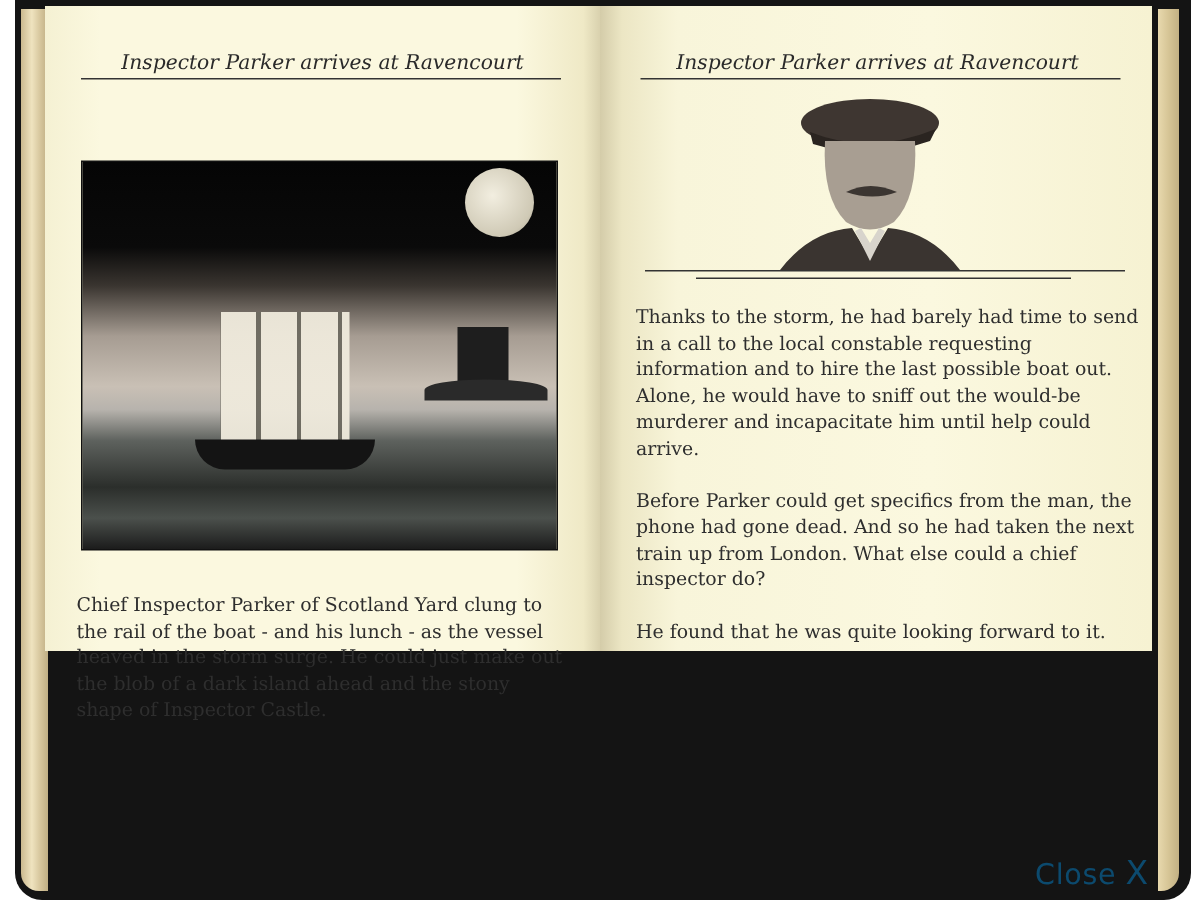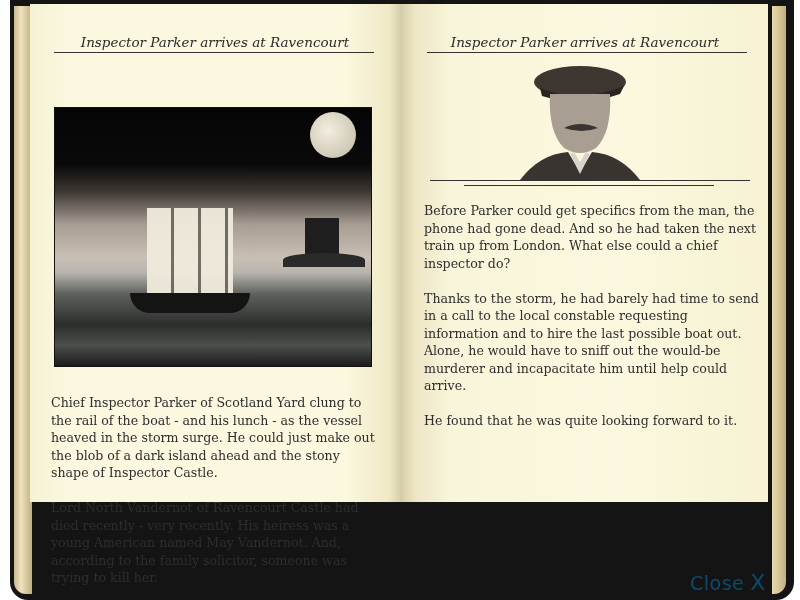--- a/index.html
+++ b/index.html
@@ -1,20 +1,20 @@
 <!DOCTYPE html>
 <html><head>
 <meta charset="utf-8">
 <style>
   html, body { margin:0; padding:0; }
   body { width:800px; height:600px; background:#ffffff; position:relative; overflow:hidden; font-family:"DejaVu Serif", serif; }
   .cover { position:absolute; left:10px; top:0; width:784px; height:600px; background:#141414; border-radius:0 0 18px 18px; }
   .edge-left { position:absolute; left:14px; top:6px; width:18px; height:588px; background:linear-gradient(90deg,#cbb98f,#efe3bf 40%,#d7c79e 70%,#bfae84); border-radius:0 0 0 12px; }
   .edge-right { position:absolute; right:14px; top:6px; width:14px; height:588px; background:linear-gradient(90deg,#e8d9ae,#d6c596 50%,#c2b083); border-radius:0 0 12px 0; }
-  .page { position:absolute; top:4px; height:498px; background:#fbf8dd; }
+  .page { position:absolute; top:4px; height:430px; background:#fbf8dd; }
   .page-left { left:30px; width:370px; background:linear-gradient(90deg,#f5f1d3 0%,#fbf8df 10%,#fbf8df 85%,#efe9c6 97%,#d9d1ae 100%); }
   .page-right { left:400px; width:368px; background:linear-gradient(90deg,#d4cca9 0%,#ece6c4 4%,#f8f5da 14%,#fbf8df 60%,#f6f2d2 100%); }
   .running-head { position:absolute; top:30px; font-style:italic; font-size:13.5px; color:#2a2a2a; text-align:center; }
   .rule { position:absolute; height:1px; background:#333; }
   .illus-ship { position:absolute; left:24px; top:103px; width:316px; height:258px; border:1px solid #111; overflow:hidden;
      background:linear-gradient(180deg,#050505 0%,#0a0a0a 22%,#3a3530 32%,#a69c92 45%,#c9c0b5 58%,#b7b3ad 64%,#5e625e 72%,#2b2e2b 84%,#4b504c 92%,#1c1c1c 100%); }
   .moon { position:absolute; left:255px; top:4px; width:46px; height:46px; border-radius:50%; background:radial-gradient(circle at 40% 40%,#f2eee0,#cfc9b5 70%,#9c9685); }
   .sails { position:absolute; left:92px; top:100px; width:86px; height:88px; background:repeating-linear-gradient(90deg,#efeadc 0 24px,#6d6a60 24px 27px); opacity:.95; }
   .hull { position:absolute; left:75px; top:185px; width:120px; height:20px; background:#141414; border-radius:0 0 40px 40px; }
   .castle { position:absolute; left:250px; top:110px; width:34px; height:38px; background:#1e1e1e; }
@@ -39,42 +39,41 @@
   <div class="illus-ship">
     <div class="moon"></div>
     <div class="sails"></div>
     <div class="hull"></div>
     <div class="castle"></div>
     <div class="island"></div>
   </div>
 
   <div class="body-text" style="left:21px;top:390px;width:330px;">
     <p>Chief Inspector Parker of Scotland Yard clung to the rail of the boat - and his lunch - as the vessel heaved in the storm surge.  He could just make out the blob of a dark island ahead and the stony shape of Inspector Castle.</p>
-    <p>Lord North Vandernot of Ravencourt Castle had died recently - very recently.  His heiress was a young American named May Vandernot.  And, according to the family solicitor, someone was trying to kill her.</p>
   </div>
 </div>
 
 <div class="page page-right">
   <div class="running-head" style="left:0;width:370px;top:30px;">Inspector Parker arrives at Ravencourt</div>
   <div class="rule" style="left:27px;width:320px;top:48px;"></div>
 
   <svg class="illus-portrait" viewBox="0 0 120 118">
     <ellipse cx="60" cy="20" rx="46" ry="16" fill="#3e3631"></ellipse>
     <path d="M20 26 Q60 42 104 24 L100 32 Q60 46 22 34 Z" fill="#2a2420"></path>
     <path d="M30 32 Q28 70 44 86 Q60 96 76 86 Q92 70 90 32 Z" fill="#a89e92"></path>
     <path d="M44 66 Q60 58 78 66 Q62 72 44 66 Z" fill="#3b3531"></path>
     <path d="M0 118 Q20 92 48 90 L60 110 L72 90 Q100 92 120 118 Z" fill="#3a3430"></path>
     <path d="M50 92 L60 112 L70 92 L66 90 L60 100 L54 90 Z" fill="#d8d4cc"></path>
   </svg>
 
   <div class="rule" style="left:30px;width:320px;top:176px;"></div>
   <div class="rule" style="left:64px;width:250px;top:181px;"></div>
 
   <div class="body-text" style="left:24px;top:198px;width:336px;">
+    <p>Thanks to the storm, he had barely had time to send in a call to the local constable requesting information and to hire the last possible boat out.  Alone, he would have to sniff out the would-be murderer and incapacitate him until help could arrive.</p>
     <p>Before Parker could get specifics from the man, the phone had gone dead.  And so he had taken the next train up from London.  What else could a chief inspector do?</p>
-    <p>Thanks to the storm, he had barely had time to send in a call to the local constable requesting information and to hire the last possible boat out.  Alone, he would have to sniff out the would-be murderer and incapacitate him until help could arrive.</p>
     <p>He found that he was quite looking forward to it.</p>
   </div>
 </div>
 
 <div class="close-btn">
   <span>Close</span><span class="x">X</span>
 </div>
 
 </body></html>

